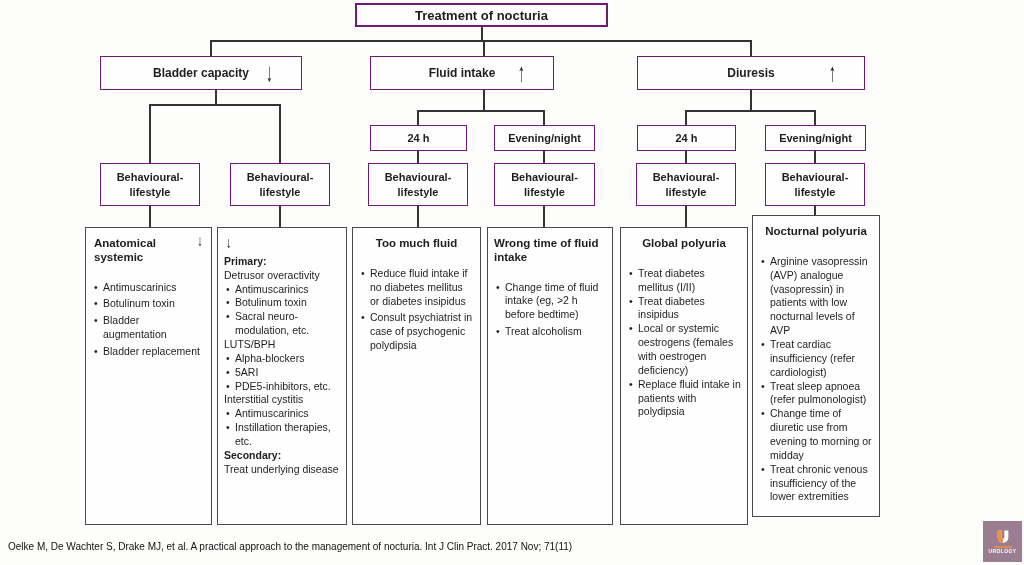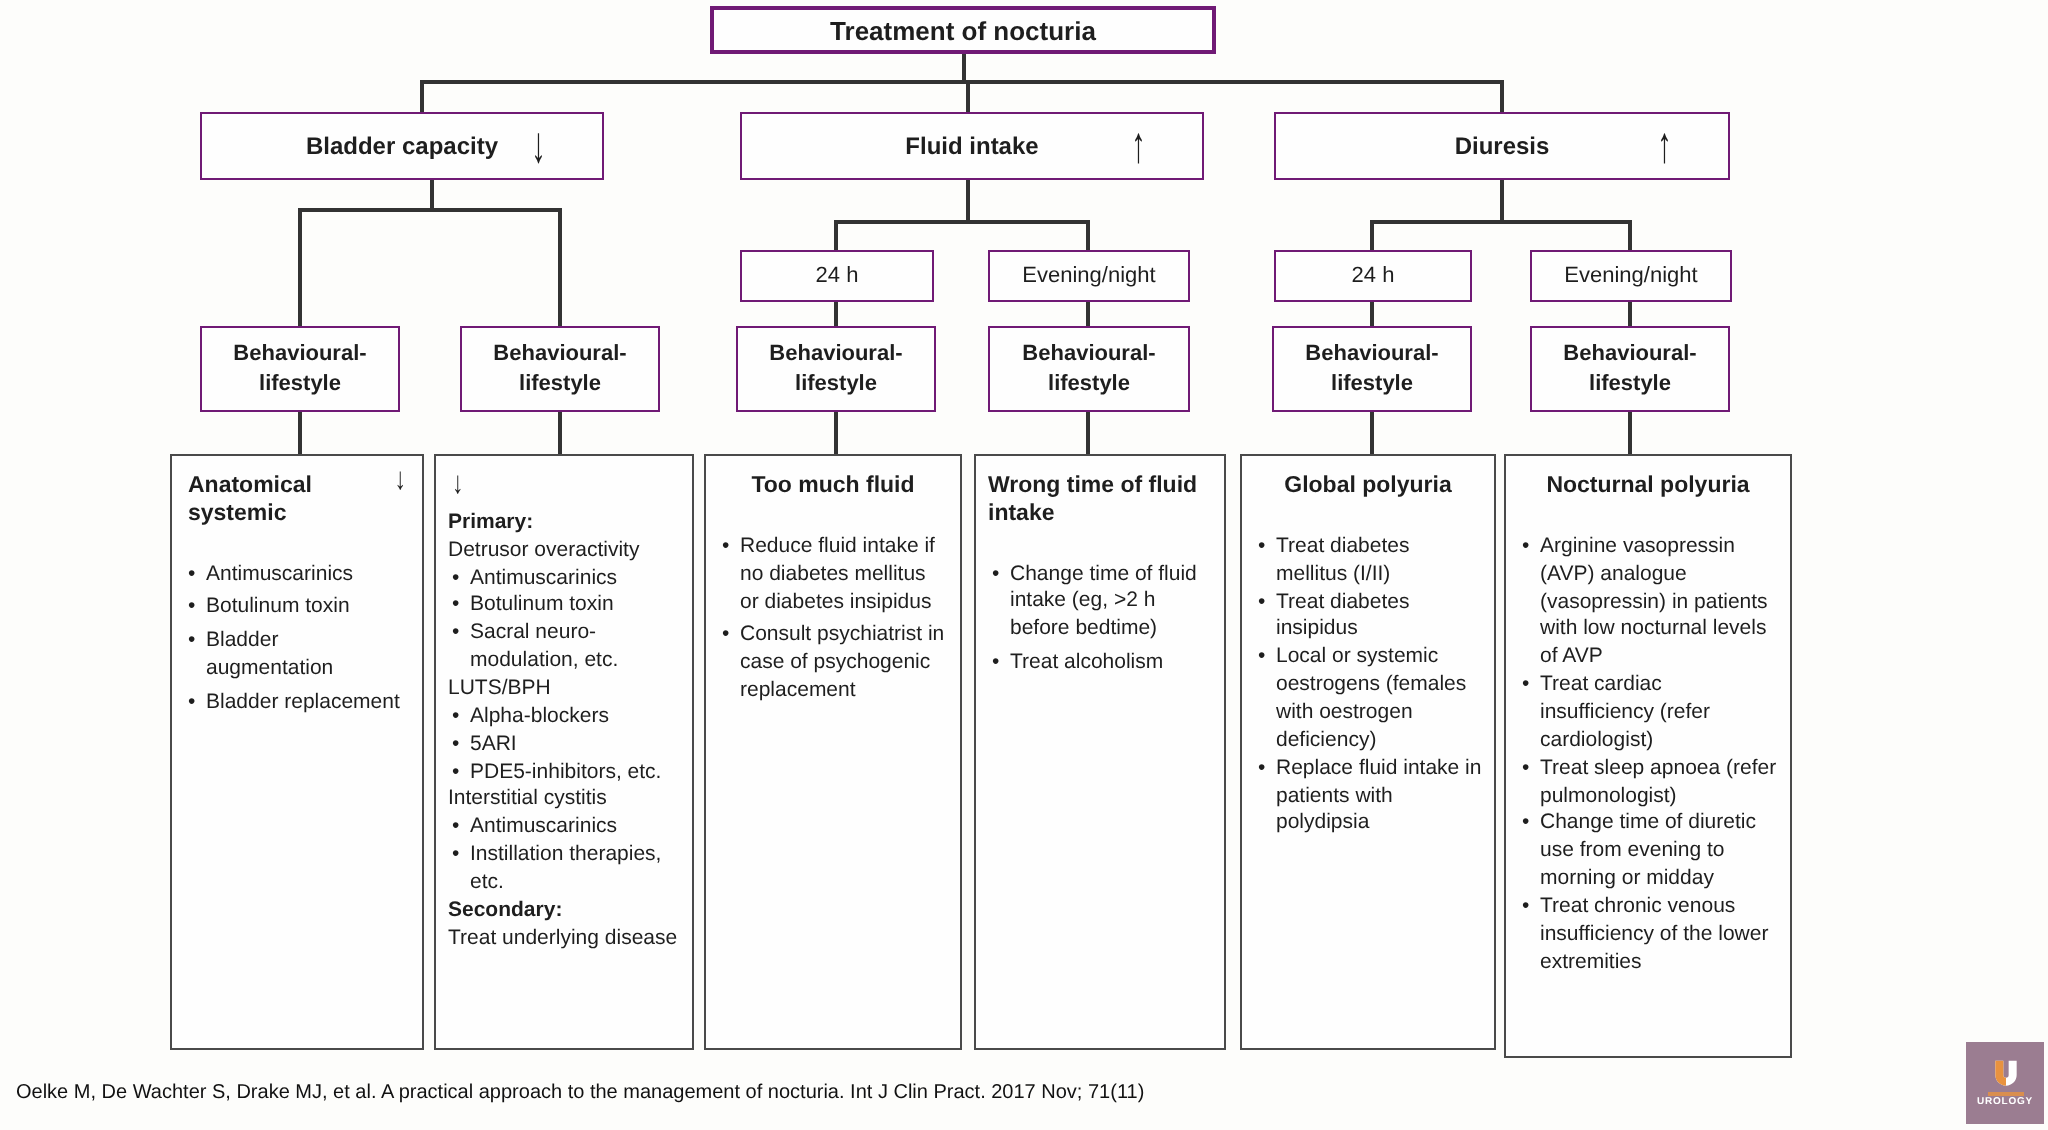--- a/index.html
+++ b/index.html
@@ -4,21 +4,21 @@
 <style>
   html,body{margin:0;padding:0;}
   body{font-family:"Liberation Sans",sans-serif;background:#ffffff;}
   .slide{position:relative;width:1024px;height:565px;background:#fdfdfb;overflow:hidden;color:#1e1e1e;}
   .box{position:absolute;background:#fefefe;border:1px solid #701a75;box-sizing:border-box;
        display:flex;align-items:center;justify-content:center;text-align:center;}
   .title-box{border-width:2px;font-weight:bold;font-size:13px;}
   .branch-box{font-weight:bold;font-size:12px;}
   .branch-arrow{position:absolute;right:28px;top:50%;transform:translateY(-52%) scaleY(1.5) scaleX(0.85);
        font-size:17px;font-weight:normal;line-height:1;}
-  .time-box{font-weight:normal;font-size:11px;}
+  .time-box{font-weight:bold;font-size:11px;}
   .beh-box{font-weight:bold;font-size:11px;line-height:1.35;flex-direction:column;}
   .detail-box{position:absolute;background:#fefefe;border:1.5px solid #4a4a4a;box-sizing:border-box;
        padding:9px 6px 4px 6px;}
   .detail-title{font-weight:bold;font-size:11.5px;display:flex;justify-content:center;gap:4px;line-height:1.2;}
   .detail-title.left{justify-content:space-between;padding:0 2px 0 2px;text-align:left;}
   .detail-title .t-arrow{transform:scaleY(1.35);font-weight:bold;}
   .detail-body{margin-top:16px;font-size:10.5px;line-height:1.32;}
   .detail-box.tight .detail-body{margin-top:4px;}
   .line{margin:0 0 0 0;}
   .line.bold{font-weight:bold;}
@@ -75,21 +75,21 @@
   <div class="v-line" style="left:814px;top:205px;height:23px"></div>
 
   <div class="box title-box" style="left:355px;top:3px;width:253px;height:24px">
     <span>Treatment of nocturia</span>
   </div>
 
   <div class="box branch-box" style="left:100px;top:56px;width:202px;height:34px">
     <span>Bladder capacity</span>
     <span class="branch-arrow">↓</span>
   </div>
-  <div class="box branch-box" style="left:370px;top:56px;width:232px;height:34px">
+  <div class="box branch-box" style="left:370px;top:56px;width:184px;height:34px">
     <span>Fluid intake</span>
     <span class="branch-arrow">↑</span>
   </div>
   <div class="box branch-box" style="left:637px;top:56px;width:228px;height:34px">
     <span>Diuresis</span>
     <span class="branch-arrow">↑</span>
   </div>
 
   <div class="box time-box" style="left:370px;top:125px;width:97px;height:26px">
     <span>24 h</span>
@@ -204,21 +204,21 @@
     <div class="detail-title">
       <span>Too much fluid</span>
     </div>
     <div class="detail-body">
         <div class="line bullet">
           <span class="b">•</span>
           <span class="bt">Reduce fluid intake if no diabetes mellitus or diabetes insipidus</span>
         </div>
         <div class="line bullet">
           <span class="b">•</span>
-          <span class="bt">Consult psychiatrist in case of psychogenic replacement</span>
+          <span class="bt">Consult psychiatrist in case of psychogenic polydipsia</span>
         </div>
       </div>
   </div>
 
   <div class="detail-box" style="left:487px;top:227px;width:126px;height:298px">
     <div class="detail-title">
       <span>Wrong time of fluid intake</span>
     </div>
     <div class="detail-body">
         <div class="line bullet">
@@ -249,21 +249,21 @@
           <span class="b">•</span>
           <span class="bt">Local or systemic oestrogens (females with oestrogen deficiency)</span>
         </div>
         <div class="line bullet">
           <span class="b">•</span>
           <span class="bt">Replace fluid intake in patients with polydipsia</span>
         </div>
       </div>
   </div>
 
-  <div class="detail-box nogap" style="left:752px;top:227px;width:144px;height:302px">
+  <div class="detail-box nogap" style="left:752px;top:215px;width:128px;height:302px">
     <div class="detail-title">
       <span>Nocturnal polyuria</span>
     </div>
     <div class="detail-body">
         <div class="line bullet">
           <span class="b">•</span>
           <span class="bt">Arginine vasopressin (AVP) analogue (vasopressin) in patients with low nocturnal levels of AVP</span>
         </div>
         <div class="line bullet">
           <span class="b">•</span>

